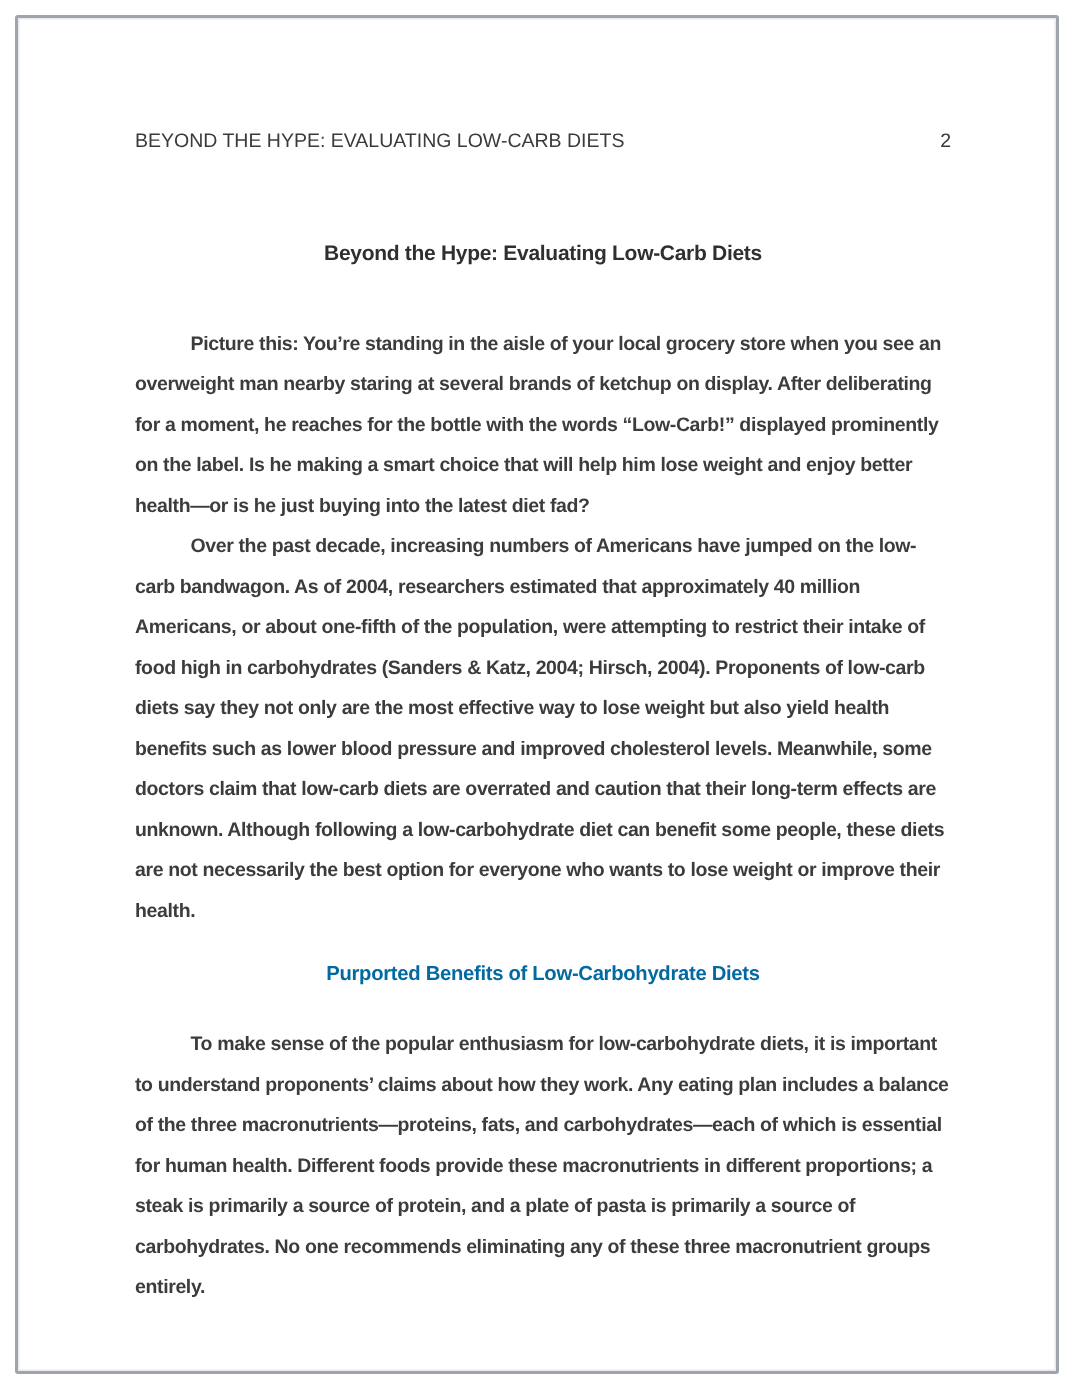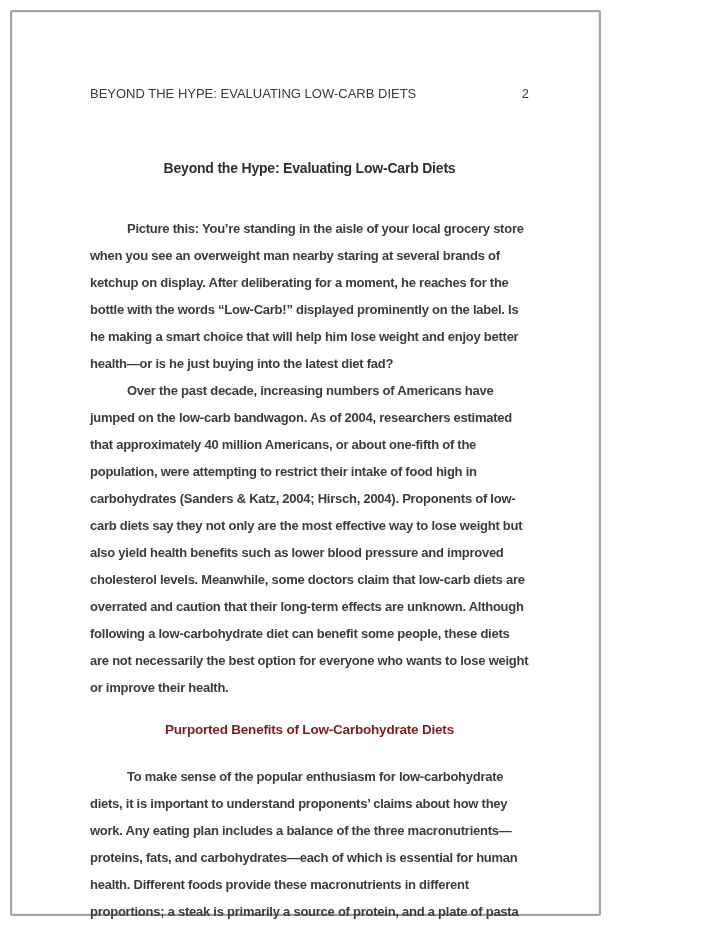--- a/index.html
+++ b/index.html
@@ -10,21 +10,21 @@
   body {
     width: 720px;
     height: 930px;
     position: relative;
     font-family: "Liberation Sans", sans-serif;
   }
   .page {
     position: absolute;
     left: 10px;
     top: 10px;
-    width: 591px;
+    width: 696px;
     height: 906px;
     box-sizing: border-box;
     background: #ffffff;
     border: 2px solid #a0a5ac;
     border-radius: 2px;
     box-shadow: inset 0 0 0 1px #e8eaec;
   }
   .content {
     box-sizing: border-box;
     padding: 74px 70px 0 78px;
@@ -57,21 +57,21 @@
     font-weight: bold;
   }
   p.body-para.first {
     margin-top: 37px;
   }
   .section-heading {
     text-align: center;
     font-weight: bold;
     font-size: 13.5px;
     line-height: 20px;
-    color: #7f1d1d;
+    color: #0369a1;
     margin: 19px 0 23px 0;
     letter-spacing: -0.2px;
   }
 </style>
 </head>
 <body>
 
 <div class="page">
   <div class="content">
 

